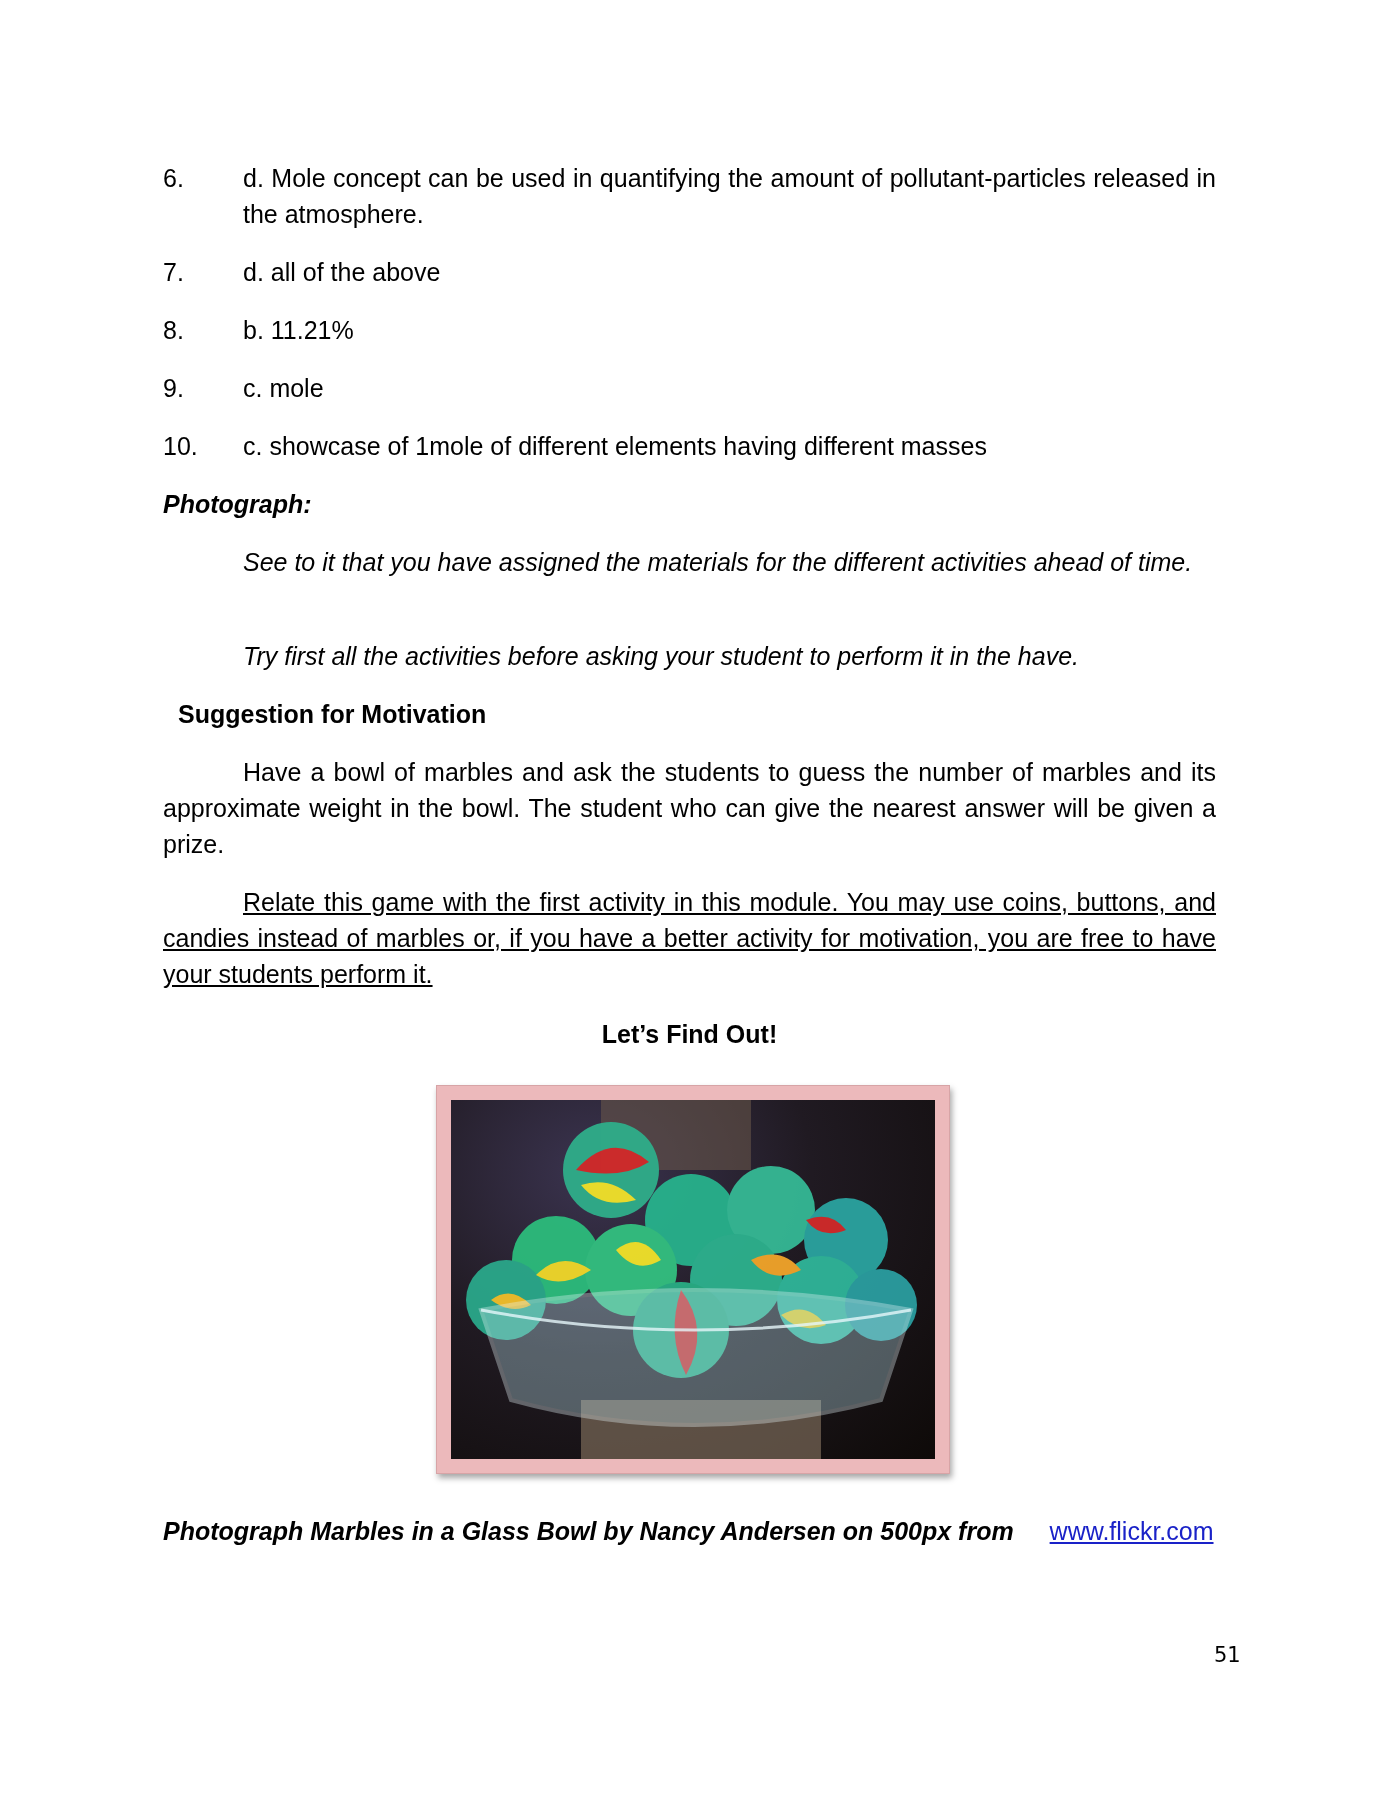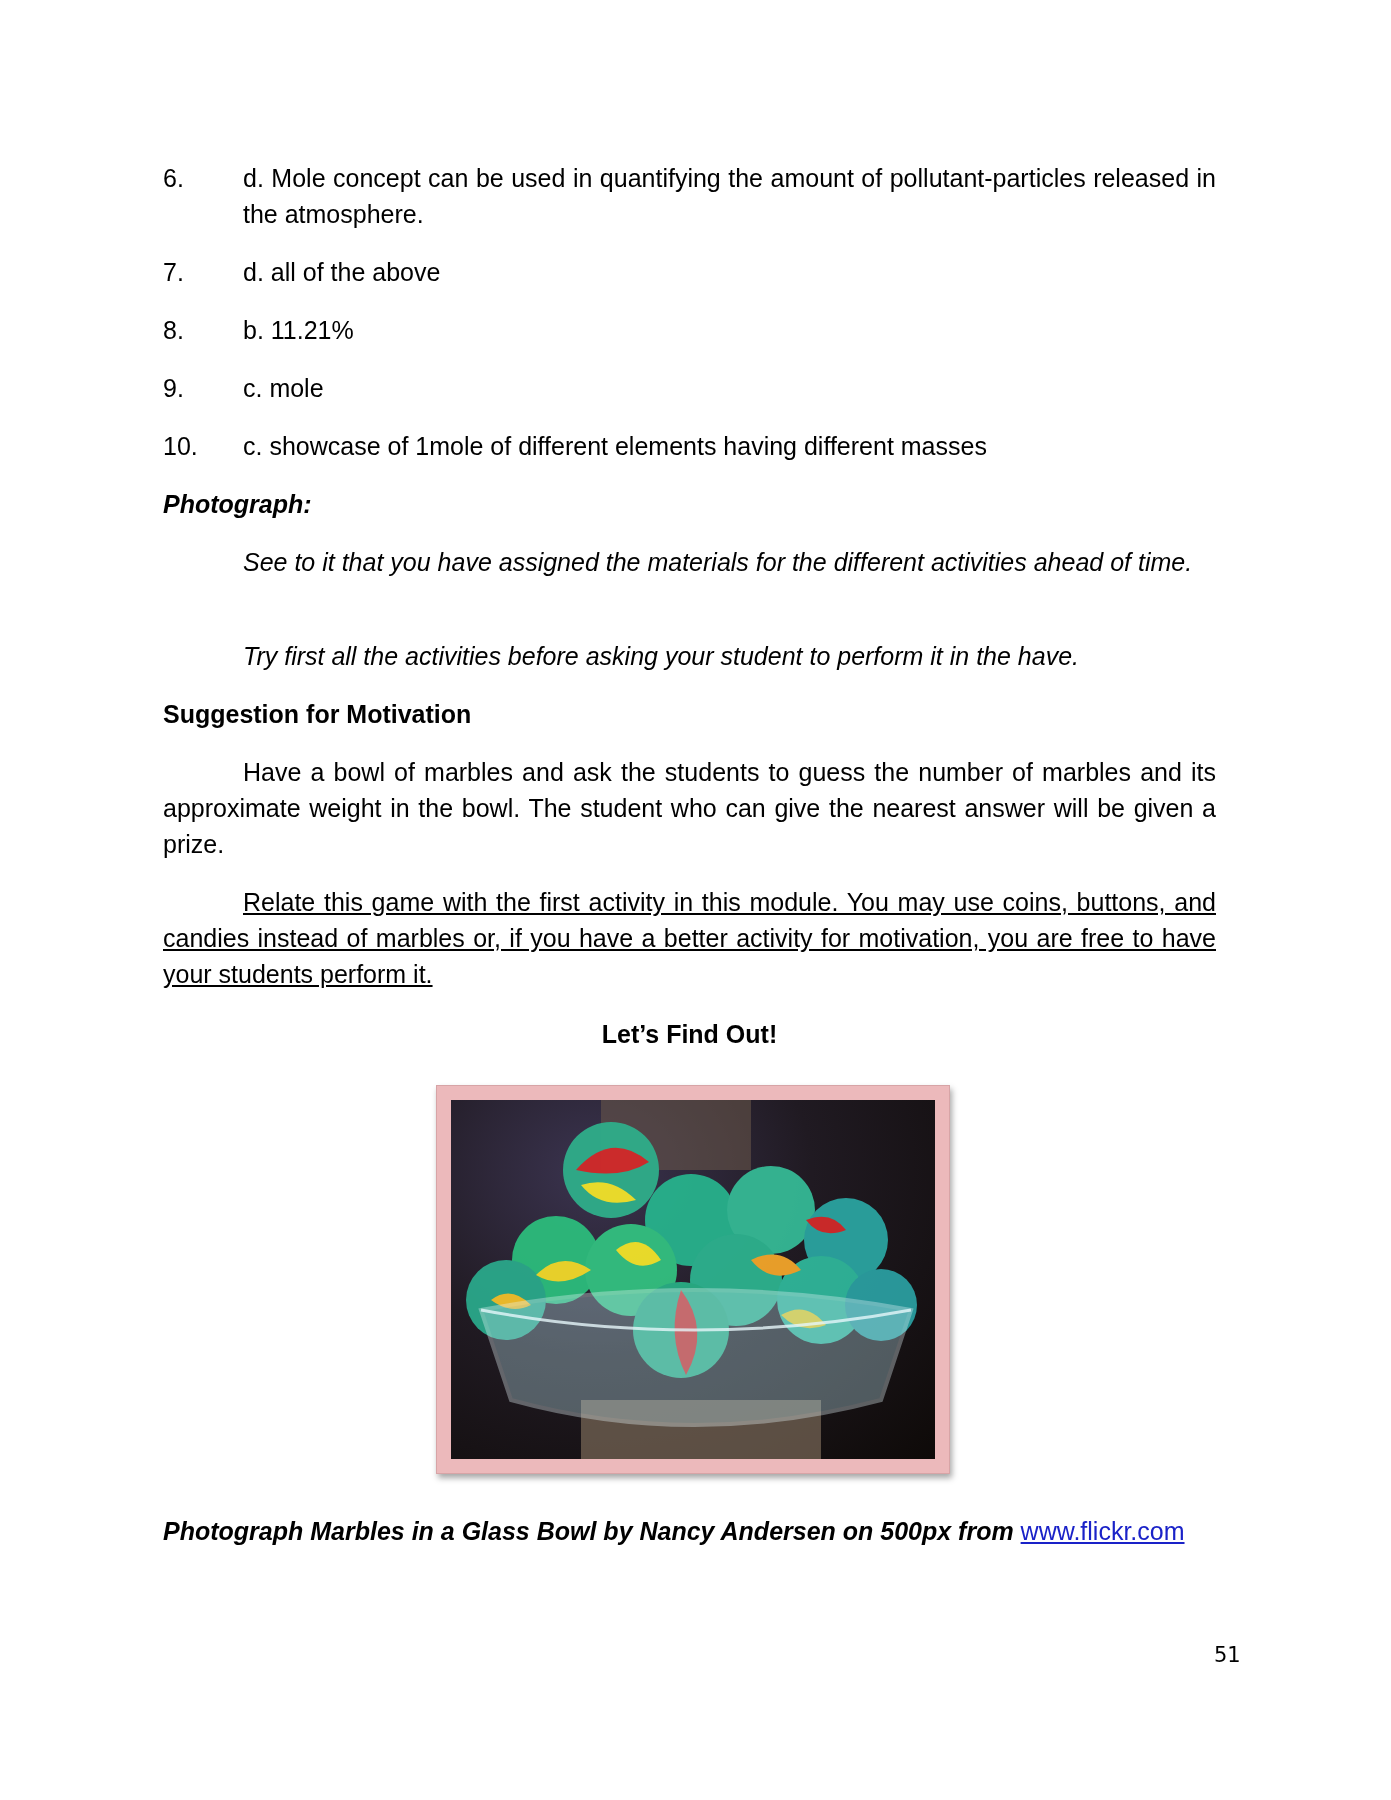--- a/index.html
+++ b/index.html
@@ -19,21 +19,21 @@
     .heading-b { font-weight: bold; }
     .italic { font-style: italic; }
     .para { text-align: justify; text-indent: 80px; text-align-last: left; }
     .center { text-align: center; }
     .photo-frame { position: absolute; left: 436px; top: 1085px; width: 512px; height: 387px;
                    background: #ecb9bb; box-shadow: 2px 4px 6px rgba(0,0,0,0.35);
                    border: 1px solid #d7a4a6; z-index: 1; }
     .photo { position: absolute; left: 14px; top: 14px; right: 14px; bottom: 14px; overflow: hidden;
              background: radial-gradient(ellipse at 30% 20%, #3b3450 0%, #201a22 45%, #0e0a08 100%); }
     .caption { font-weight: bold; font-style: italic; }
-    .link { color: #1a22c8; text-decoration: underline; font-weight: normal; font-style: normal; }
+    .link { color: #1a22c8; text-decoration: underline; font-weight: normal; font-style: normal; margin-left: 29px; }
     .page-num { position: absolute; left: 1190px; top: 1643px; font-size: 21px;
                 font-family: "DejaVu Sans", sans-serif; z-index: 1; margin-left: 24px; }
   </style>
 </head>
 <body>
 
 <div class="page">
 
 
   <div class="content" style="top:160px;">
@@ -63,21 +63,21 @@
     <div class="row heading-bi" style="top:0px;">Photograph:</div>
     <div class="row italic" style="top:58px;">
       <span class="ans last-line-left">See to it that you have assigned the materials for the different activities ahead of time.</span>
     </div>
     <div class="row italic" style="top:152px;">
       <span class="ans">Try first all the activities before asking your student to perform it in the have.</span>
     </div>
   </div>
 
   <div class="content" style="top:696px;">
-    <div class="row heading-b" style="top:0px;">Suggestion for Motivation</div>
+    <div class="row heading-b" style="top:0px;margin-left:15px;">Suggestion for Motivation</div>
     <div class="row para" style="top:58px;">Have a bowl of marbles and ask the students to guess the number of marbles and its approximate weight in the bowl. The student who can give the nearest answer will be given a prize.</div>
     <div class="row para" style="top:188px;text-decoration:underline;">Relate this game with the first activity in this module. You may use coins, buttons, and candies instead of marbles or, if you have a better activity for motivation, you are free to have your students perform it.</div>
     <div class="row center heading-b" style="top:320px;">Let’s Find Out!</div>
   </div>
 
   <div class="photo-frame">
     <div class="photo">
       <svg width="484" height="359" viewBox="0 0 484 359">
         <rect x="150" y="0" width="150" height="70" fill="#6b5a4a" opacity="0.55"></rect>
         <rect x="130" y="300" width="240" height="59" fill="#7a6a58" opacity="0.7"></rect>

